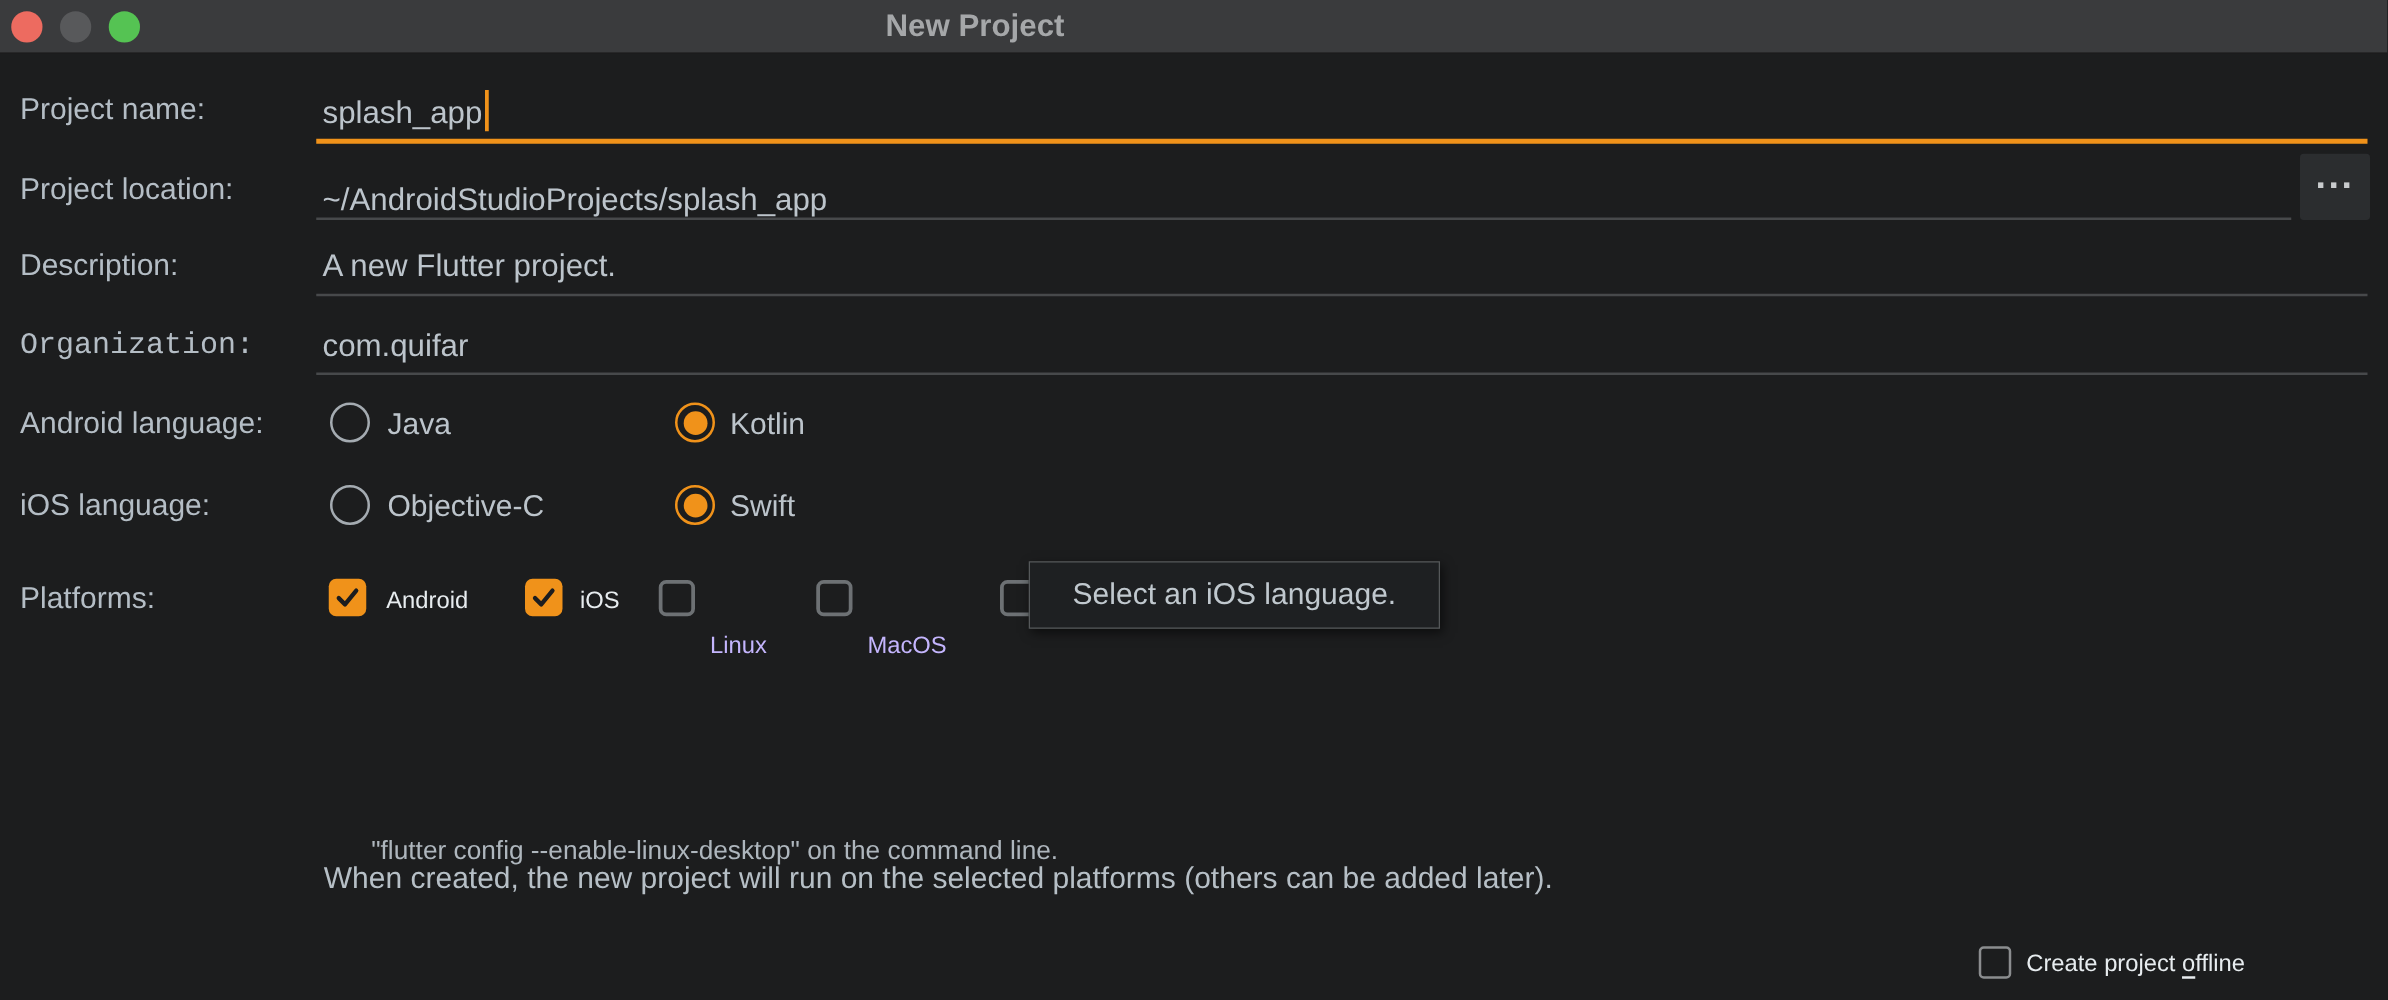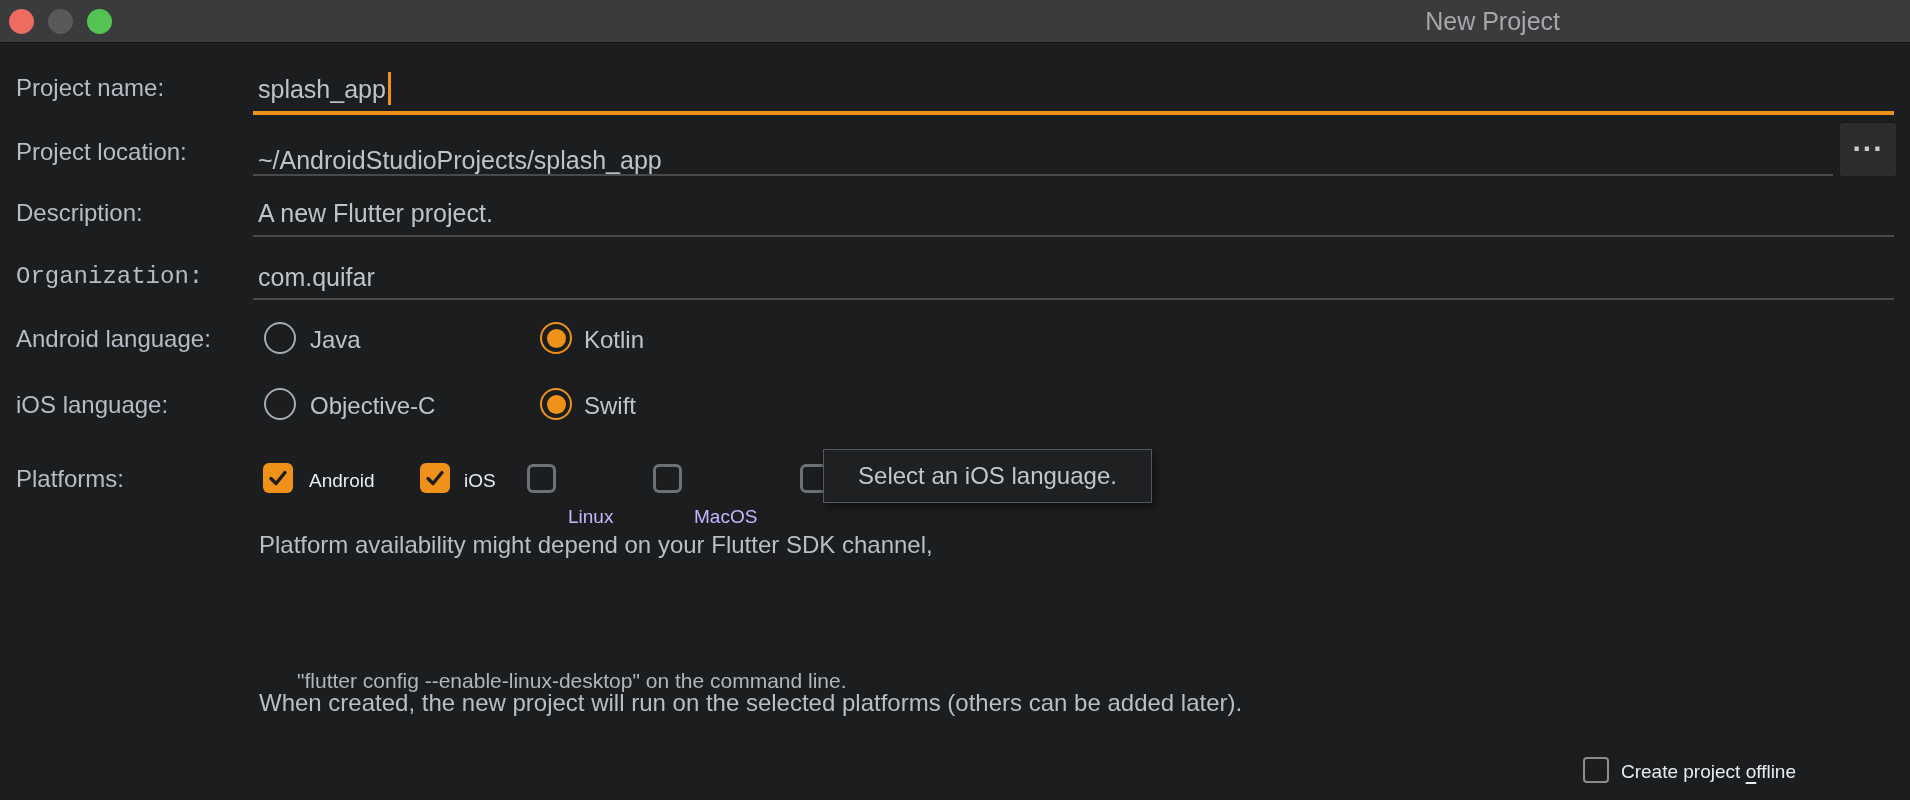--- a/index.html
+++ b/index.html
@@ -16,22 +16,22 @@
     left: 0; top: 0; width: 1910px; height: 43px;
     background: #3a3b3d;
     border-bottom: 1px solid #141414;
   }
   .tl-btn { position: absolute; top: 9px; width: 25px; height: 25px; border-radius: 50%; }
   .tl-close { left: 9px;  background: #ed6b60; }
   .tl-min   { left: 48px; background: #58595b; }
   .tl-zoom  { left: 87px; background: #55c353; }
   .win-title {
     left: 0; top: 0; width: 1560px; height: 43px;
-    line-height: 43px; text-align: right;
-    font-size: 25px; font-weight: normal; color: #a5a7a9;
+    line-height: 43px; text-align: center;
+    font-size: 25px; font-weight: bold; color: #a5a7a9;
   }
 
   
   .flabel { font-size: 24px; color: #b4bdc5; line-height: 30px; }
   .fvalue { font-size: 25px; color: #bcc4cb; line-height: 32px; white-space: pre; }
   .bright { color: #e7ecef; }
   .dim    { color: #c4b5fd; margin-top: 35px; }
 
   .underline { height: 2px; background: #47494b; }
   .underline-focus { height: 4px; background: #f0921a; }
@@ -160,21 +160,20 @@
 <div class="abs cb-label dim" style="left:568px; top:466px;">Linux</div>
 
 <div class="abs cb unchecked" style="left:653px; top:464px;"></div>
 <div class="abs cb-label dim" style="left:694px; top:466px;">MacOS</div>
 
 <div class="abs cb unchecked" style="left:800px; top:464px;"></div>
 
 <div class="abs tooltip">Select an iOS language.</div>
 
 <div class="abs note-main" style="left:259px; top:529px;">
-  <div>Platform availability might depend on your Flutter SDK channel,</div>
 </div>
 
 <div class="abs note-small" style="left:297px; top:598px;">
   <div>"flutter config --enable-linux-desktop" on the command line.</div>
 </div>
 
 <div class="abs note-main" style="left:259px; top:687px;">When created, the new project will run on the selected platforms (others can be added later).</div>
 
 <div class="abs offline-cb" style="left:1583px; top:757px;"></div>
 <div class="abs cb-label bright" style="left:1621px; top:756px;"><span>Create project </span><span class="mnemonic">o</span><span>ffline</span></div>

